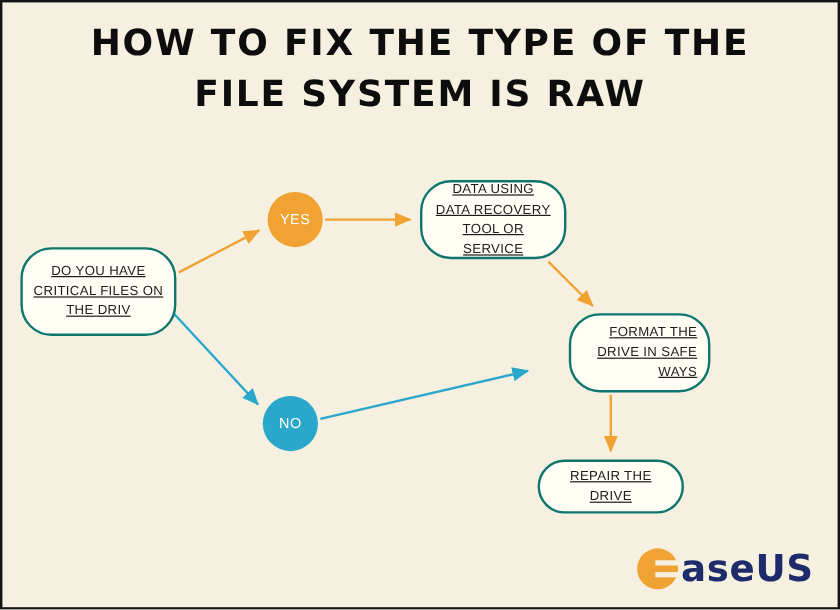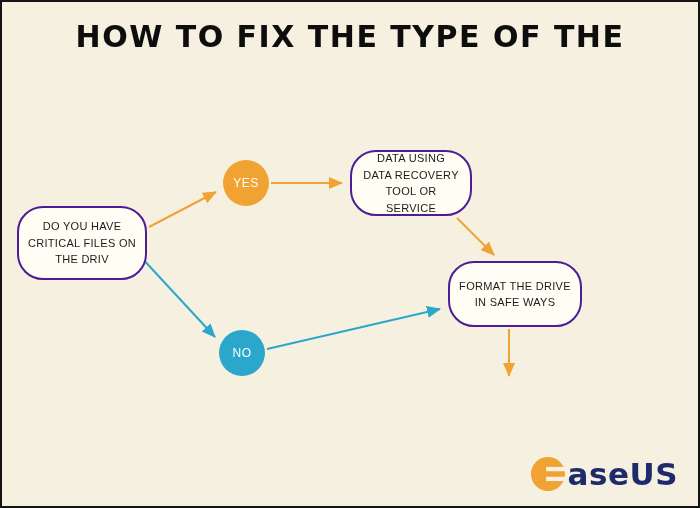--- a/index.html
+++ b/index.html
@@ -32,33 +32,34 @@
     left: 0; top: 0;
     width: 700px; height: 508px;
   }
   .node {
     position: absolute;
     display: flex;
     align-items: center;
     justify-content: center;
     text-align: center;
     background: #fffdf4;
-    border: 2px solid #4c1d95;
+    border: 2px solid #0f766e;
     border-radius: 26px;
     font-size: 11px;
     font-weight: 400;
     color: #1c1c1c;
     line-height: 1.5;
     letter-spacing: .3px;
     padding: 6px 9px;
     box-sizing: border-box;
+    text-decoration: underline;
   }
   .node-question { left: 15px;  top: 204px; width: 130px; height: 74px; }
   .node-recovery { left: 348px; top: 148px; width: 122px; height: 66px; }
-  .node-format   { left: 446px; top: 259px; width: 134px; height: 66px; }
+  .node-format   { left: 472px; top: 259px; width: 118px; height: 66px; text-align: right; }
   .node-repair   { left: 446px; top: 381px; width: 122px; height: 45px; }
   .badge {
     position: absolute;
     display: flex;
     align-items: center;
     justify-content: center;
     width: 46px; height: 46px;
     border-radius: 50%;
     color: #ffffff;
     font-weight: 400;
@@ -83,20 +84,21 @@
     letter-spacing: 0.5px;
   }
 </style>
 </head>
 <body>
 
 <div class="canvas">
 
   <div class="title">
     <div>HOW TO FIX THE TYPE OF THE</div>
+    <div>FILE SYSTEM IS RAW</div>
   </div>
 
   <svg class="arrows" viewBox="0 0 700 508">
     <defs>
       <marker id="arrow-orange" markerWidth="8" markerHeight="8" refX="6.5" refY="3" orient="auto">
         <path d="M0,0 L7,3 L0,6 z" fill="#f0a232"></path>
       </marker>
       <marker id="arrow-blue" markerWidth="8" markerHeight="8" refX="6.5" refY="3" orient="auto">
         <path d="M0,0 L7,3 L0,6 z" fill="#2ba7cc"></path>
       </marker>
@@ -122,20 +124,23 @@
   </div>
 
   <div class="node node-recovery">
     <span>DATA USING DATA RECOVERY TOOL OR SERVICE</span>
   </div>
 
   <div class="node node-format">
     <span>FORMAT THE DRIVE IN SAFE WAYS</span>
   </div>
 
+  <div class="node node-repair">
+    <span>REPAIR THE DRIVE</span>
+  </div>
 
   <div class="logo">
     <span style="display:inline-flex;">
       <svg width="36" height="36" viewBox="0 0 38 38">
         <circle cx="19" cy="19" r="18" fill="#f0a232"></circle>
         <rect x="17" y="11.5" width="21" height="4.6" fill="#f6f0e1"></rect>
         <rect x="17" y="21.9" width="21" height="4.6" fill="#f6f0e1"></rect>
       </svg>
     </span>
     <span class="logo-text">aseUS</span>

